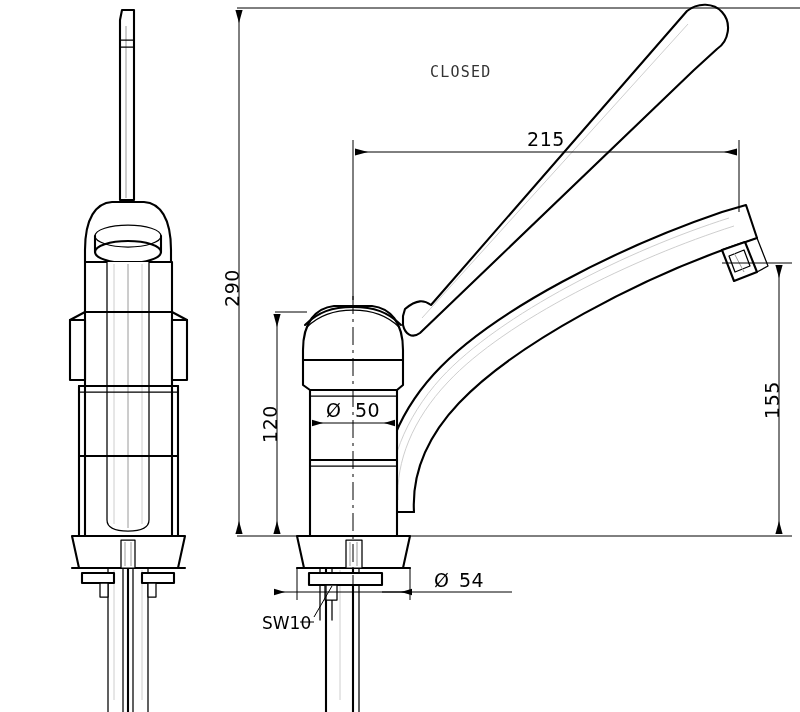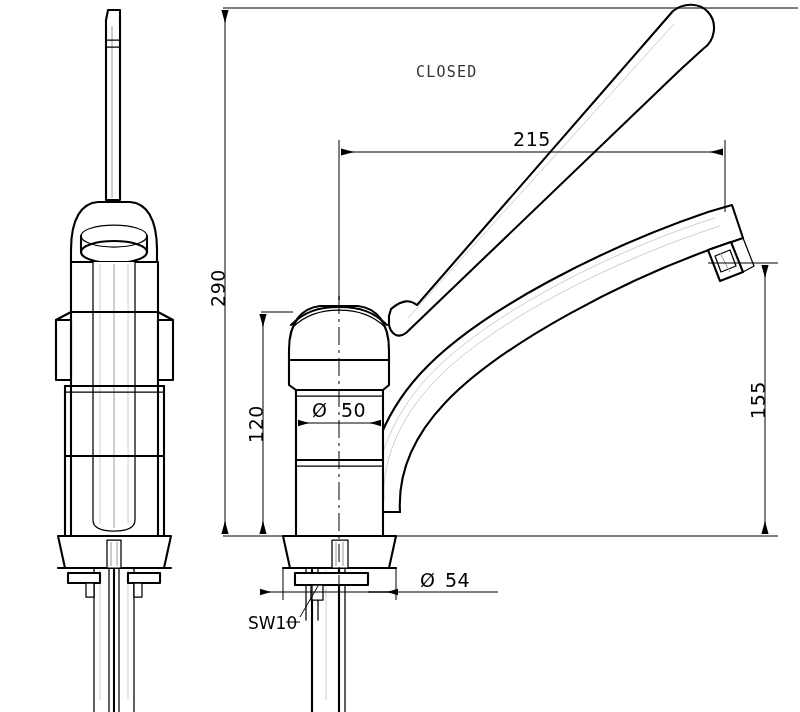--- a/index.html
+++ b/index.html
@@ -9,23 +9,24 @@
   }
   body {
     width: 800px;
     height: 712px;
     font-family: "Liberation Sans", sans-serif;
     overflow: hidden;
     position: relative;
   }
   #drawing-root {
     position: absolute;
-    top: 0; left: 8px;
+    top: 0; left: 0;
     width: 732px;
     height: 712px;
+    padding-left: 22px;
   }
   svg#tech-drawing {
     display: block;
     width: 800px;
     height: 712px;
     background: #ffffff;
   }
   .outline {
     fill: none;
     stroke: #000000;

